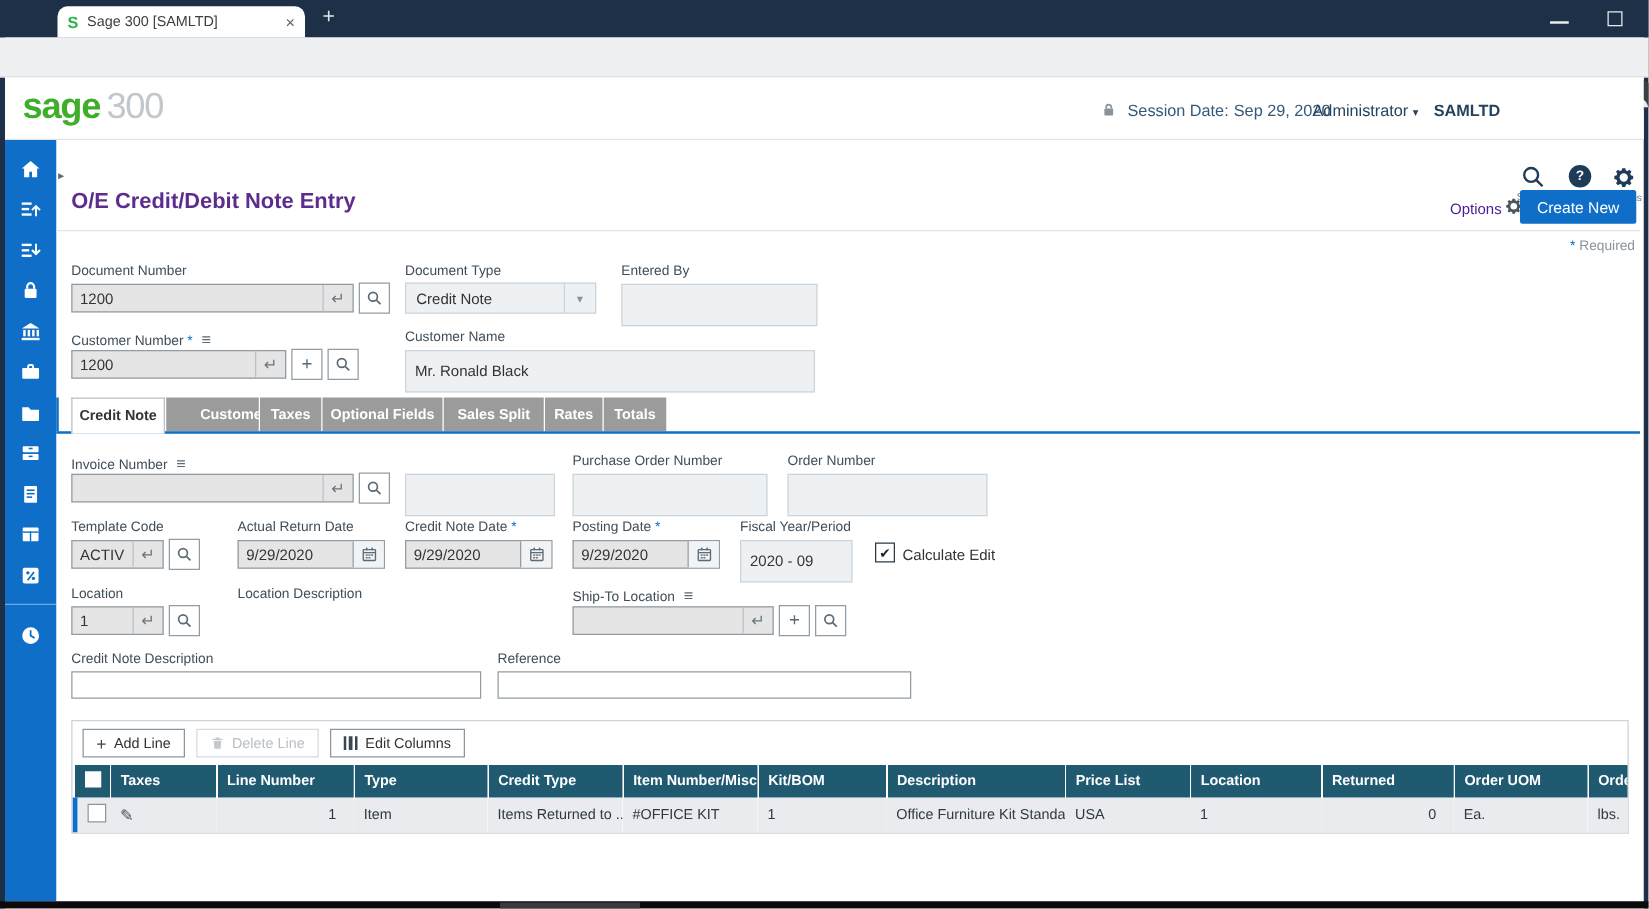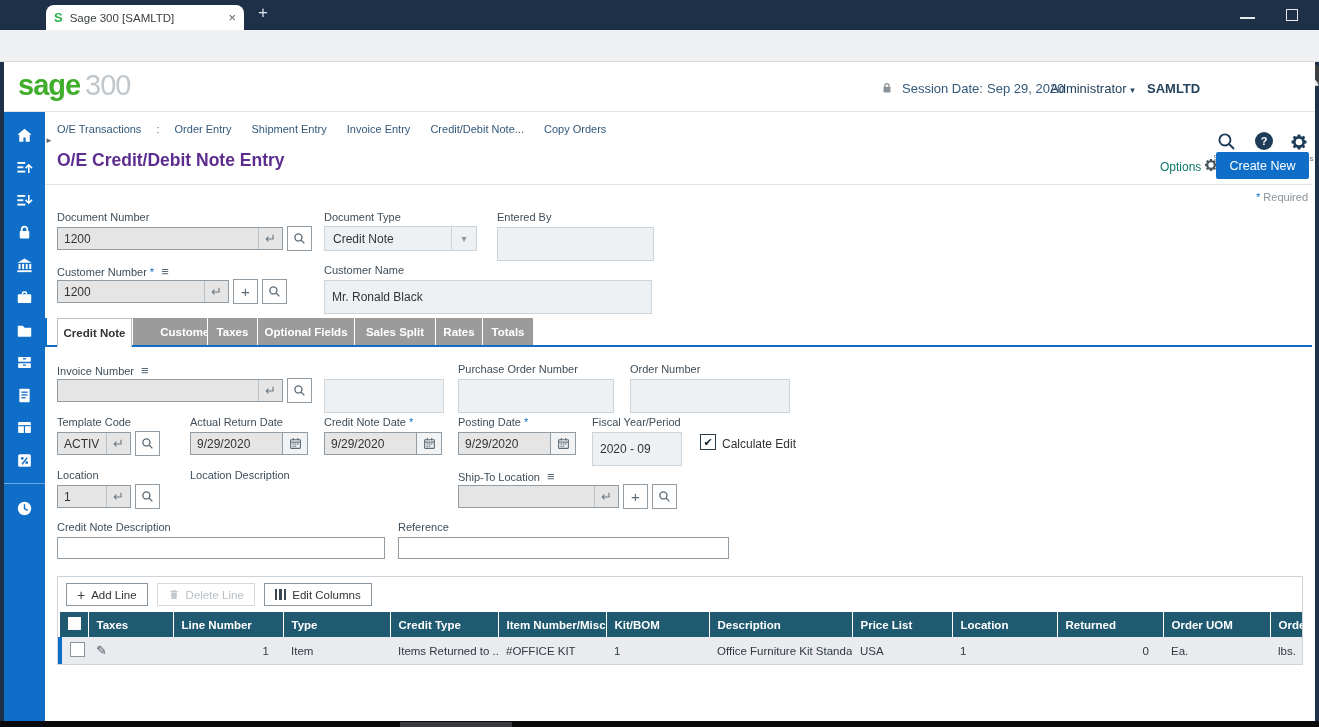--- a/index.html
+++ b/index.html
@@ -35,21 +35,21 @@
   
   .sidebar{left:4px;top:112px;width:41px;height:609px;background:#0e6ec8;display:flex;flex-direction:column;align-items:center;padding-top:7px;box-sizing:border-box;}
   .sitem{width:41px;height:32.5px;display:flex;align-items:center;justify-content:center;}
   .sitem svg{width:19px;height:19px;}
   .sitem.last{border-top:1px solid rgba(255,255,255,.4);margin-top:6px;padding-top:6px;height:38px;}
   
   .crumb{font-size:11px;color:#33587a;top:123px;white-space:nowrap;}
   .crumb span{margin-right:17px;}
   .expander{left:45px;top:136px;font-size:8px;color:#5f6b76;}
   .pagetitle{left:57px;top:150px;font-size:17.5px;font-weight:bold;color:#5c2d8f;}
-  .optlbl{font-size:12px;color:#0f766e;}
+  .optlbl{font-size:12px;color:#4c1d95;}
   .createbtn{left:1216px;top:152px;width:93px;height:27px;background:#0e6ec8;color:#fff;font-size:12.5px;display:flex;align-items:center;justify-content:center;border-radius:2px;}
   .divider{left:45px;top:184px;width:1267px;height:1px;background:#e1e4e6;}
   .reqnote{left:1210px;top:191px;width:98px;text-align:right;font-size:11px;color:#8a9399;}
   .reqstar{color:#0e6ec8;margin-right:3px;}
   .lbl{font-size:11px;color:#3f4e5a;white-space:nowrap;}
   .lbl .star{font-size:11px;color:#0e6ec8;margin-left:3px;}
   .lbl .finder{font-size:13px;color:#5a6a76;margin-left:7px;}
   .txtgrp{display:flex;height:23px;border:1px solid #919ca4;background:#e5e5e5;box-sizing:border-box;align-items:stretch;}
   .txtgrp input{border:none;outline:none;flex:1;min-width:0;font:12px "Liberation Sans",sans-serif;color:#333;padding:0 6px;background:transparent;}
   .enterseg{width:23px;border-left:1px solid #b9c1c7;color:#6b7780;font-size:13px;display:flex;align-items:center;justify-content:center;flex:none;}
@@ -239,29 +239,20 @@
         </svg>
       </div>
     <div class="sitem last">
         <svg viewBox="0 0 24 24">
           <circle cx="12" cy="12" r="8.5" fill="#fff"></circle>
           <path d="M12 6.5V12l4 2.3" stroke="#0e6ec8" stroke-width="1.8" fill="none"></path>
         </svg>
       </div>
   </div>
 
-  <div class="abs crumb" style="left:57px;">
-    <span style="margin-right:12px;">O/E Transactions</span>
-    <span style="margin-right:12px;color:#5a6a76;">:</span>
-    <span>Order Entry</span>
-    <span>Shipment Entry</span>
-    <span>Invoice Entry</span>
-    <span>Credit/Debit Note...</span>
-    <span>Copy Orders</span>
-  </div>
   <span class="abs expander">►</span>
 
   <div class="abs pagetitle">O/E Credit/Debit Note Entry</div>
   <span class="abs optlbl" style="left:1160px;top:160px;">Options</span>
   <svg class="abs" style="left:1203px;top:157px;" width="16" height="16" viewBox="0 0 24 24">
       <path fill="#4a555e" d="M12 8a4 4 0 100 8 4 4 0 000-8zm9 5.5l-2.2.6a7 7 0 01-.6 1.5l1.2 2-1.8 1.8-2-1.2a7 7 0 01-1.5.6L13.5 21h-3l-.6-2.2a7 7 0 01-1.5-.6l-2 1.2-1.8-1.8 1.2-2a7 7 0 01-.6-1.5L3 13.5v-3l2.2-.6a7 7 0 01.6-1.5l-1.2-2 1.8-1.8 2 1.2a7 7 0 011.5-.6L10.5 3h3l.6 2.2a7 7 0 011.5.6l2-1.2 1.8 1.8-1.2 2a7 7 0 01.6 1.5l2.2.6z"></path>
       <circle cx="12" cy="12" r="2.1" fill="#fff"></circle>
     </svg>
   <div class="abs createbtn">Create New</div>
   <div class="abs divider"></div>

